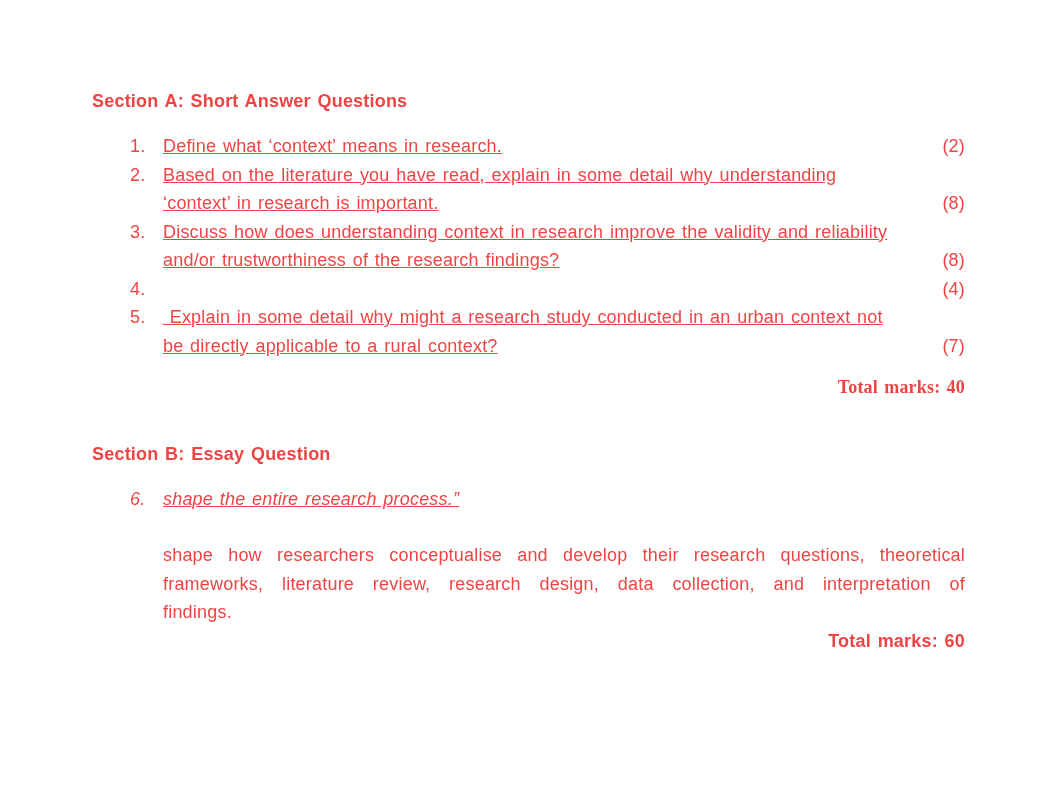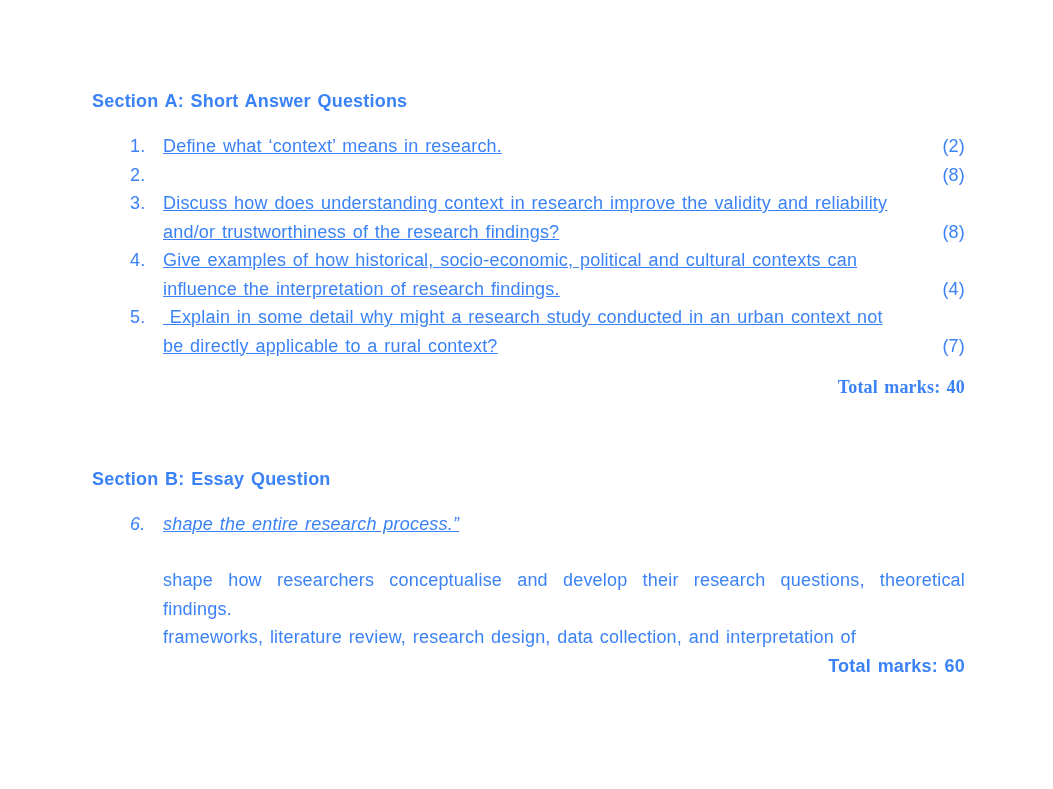--- a/index.html
+++ b/index.html
@@ -5,21 +5,21 @@
   html, body { margin: 0; padding: 0; background: #ffffff; }
   .page {
     position: relative;
     width: 1053px;
     height: 789px;
     box-sizing: border-box;
     background: #ffffff;
     padding: 87px 88px 0 92px;
     font-family: "Liberation Sans", sans-serif;
     font-size: 18px;
-    color: #3b82f6;
+    color: #ef4444;
     letter-spacing: 0.2px;
     word-spacing: 1.5px;
     overflow: hidden;
   }
   .heading {
     font-weight: bold;
     line-height: 28px;
     margin: 0 0 17px 0;
   }
   .q {
@@ -32,21 +32,21 @@
   }
   .qbody { flex: 1; min-width: 0; text-decoration: underline; }
   .qtext { white-space: pre-line; }
   .marks { float: right; }
   .total {
     text-align: right;
     font-weight: bold;
     line-height: 28.5px;
   }
   .total-a { margin-top: 13px; font-family: Liberation Serif, serif; }
-  .section-b { margin-top: 63px; }
+  .section-b { margin-top: 38px; }
   .quote-row {
     display: flex;
     font-style: italic;
     line-height: 28.5px;
   }
   .jline {
     line-height: 28.5px;
     text-align: justify;
     text-align-last: justify;
   }
@@ -69,37 +69,37 @@
     <div class="q">
       <span class="qnum">1.</span>
       <div class="qbody">
         <span class="qtext">Define what ‘context’ means in research.</span><span class="marks">(2)</span>
       </div>
     </div>
 
     <div class="q">
       <span class="qnum">2.</span>
       <div class="qbody">
-        <span class="marks">(8)</span>
+        <span class="qtext">Based on the literature you have read, explain in some detail why understanding
+‘context’ in research is important.</span><span class="marks">(8)</span>
       </div>
     </div>
 
     <div class="q">
       <span class="qnum">3.</span>
       <div class="qbody">
         <span class="qtext">Discuss how does understanding context in research improve the validity and reliability
 and/or trustworthiness of the research findings?</span><span class="marks">(8)</span>
       </div>
     </div>
 
     <div class="q">
       <span class="qnum">4.</span>
       <div class="qbody">
-        <span class="qtext">Give examples of how historical, socio-economic, political and cultural contexts can
-influence the interpretation of research findings.</span><span class="marks">(4)</span>
+        <span class="marks">(4)</span>
       </div>
     </div>
 
     <div class="q">
       <span class="qnum">5.</span>
       <div class="qbody">
         <span class="qtext">&nbsp;Explain in some detail why might a research study conducted in an urban context not
 be directly applicable to a rural context?</span><span class="marks">(7)</span>
       </div>
     </div>
@@ -112,20 +112,20 @@
 
     <div class="quote-row">
       <span class="qnum">6.</span>
       <div class="qbody lines">
         <div class="jline">shape the entire research process.”</div>
       </div>
     </div>
 
     <div class="body-para lines">
       <div class="jline">shape how researchers conceptualise and develop their research questions, theoretical</div>
+      <div class="jline">frameworks, literature review, research design, data collection, and interpretation of</div>
       <div class="jline">findings.</div>
-      <div class="jline">frameworks, literature review, research design, data collection, and interpretation of</div>
     </div>
 
     <div class="total">Total marks: 60</div>
   </div>
 
 </div>
 
 </body></html>

